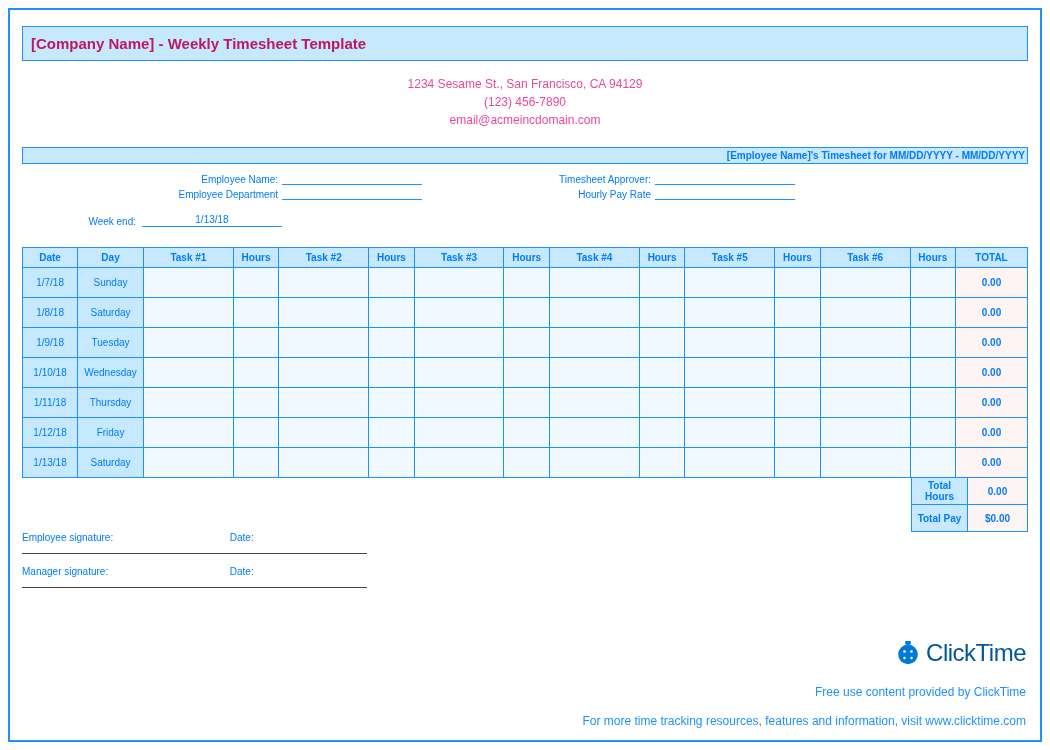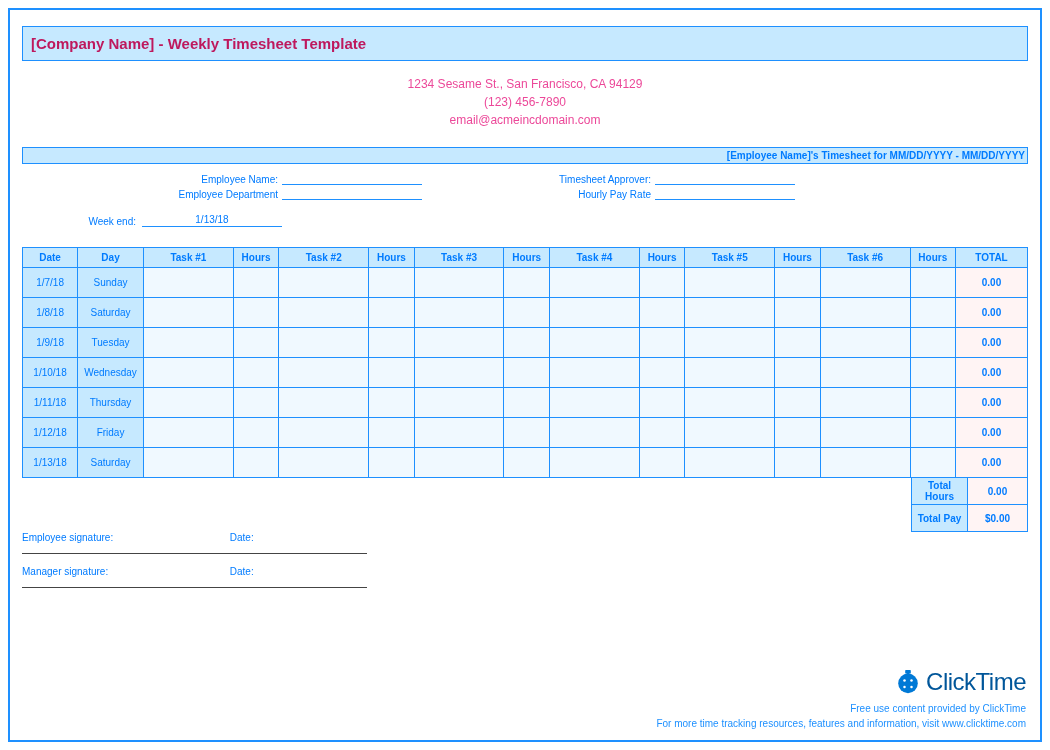--- a/index.html
+++ b/index.html
@@ -151,24 +151,24 @@
       gap: 4px;
     }
     .logo svg { width: 28px; height: 28px; }
     .logo-text {
       font-size: 24px;
       color: #00569a;
       font-weight: 400;
       letter-spacing: -0.5px;
     }
     .footer-text {
-      font-size: 10px;
+      font-size: 12px;
       color: #1e90ff;
       line-height: 1.3;
-      margin-top: 2px;
+      margin-top: 14px;
     }
   </style>
 </head>
 <body>
 
 <div class="page">
 
   <div class="title-bar">[Company Name] - Weekly Timesheet Template</div>
 
   <div class="company-info">

